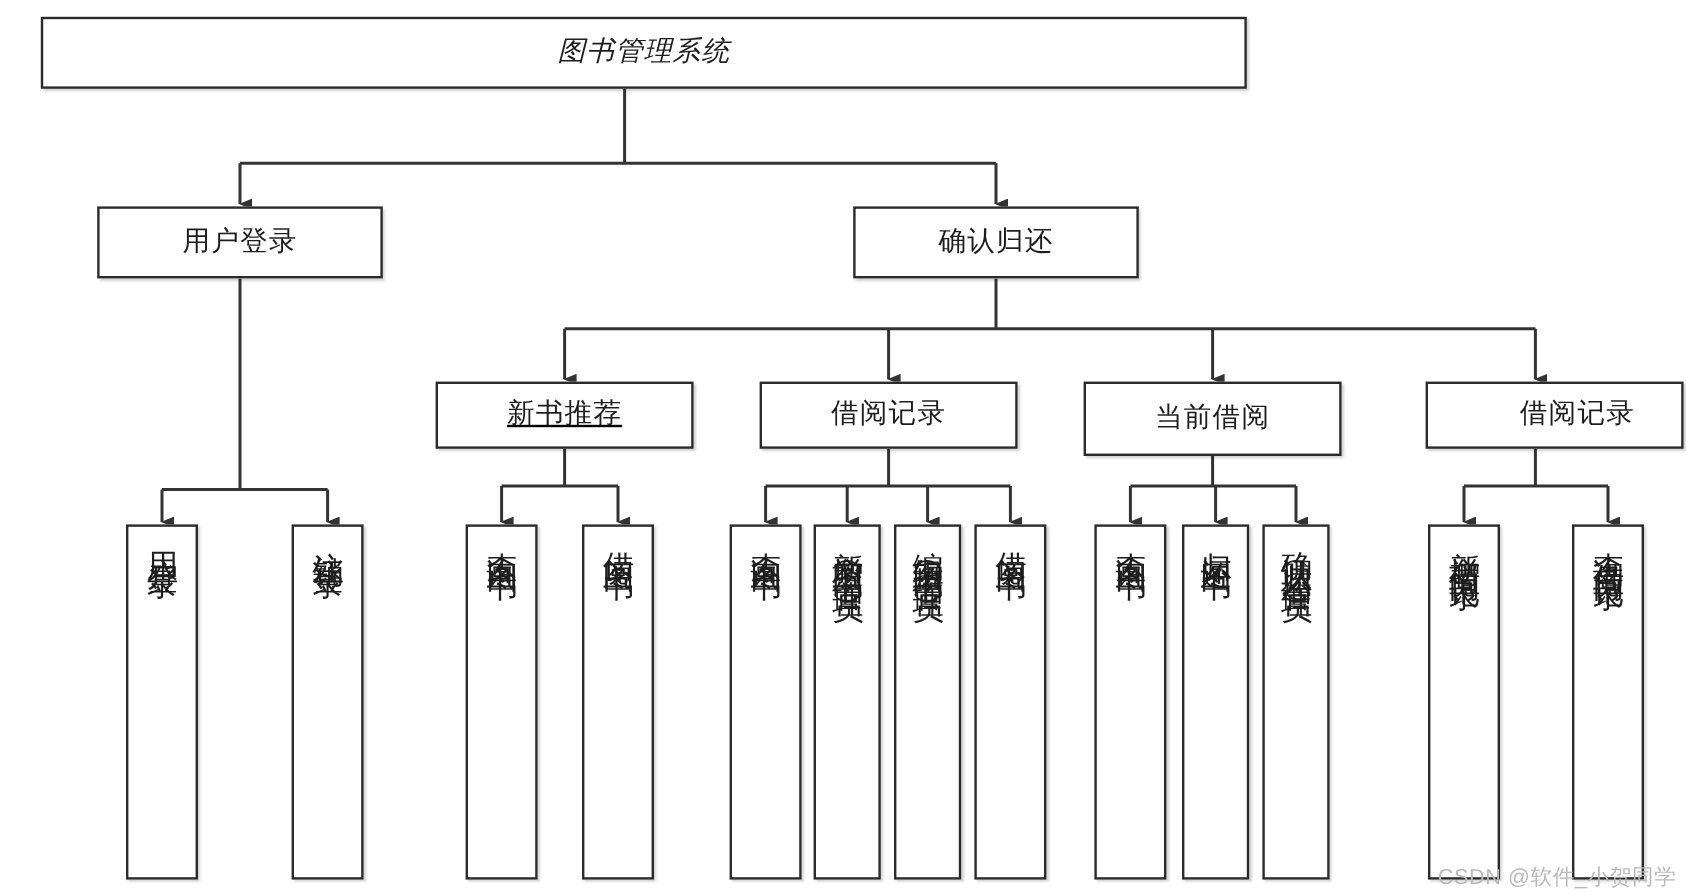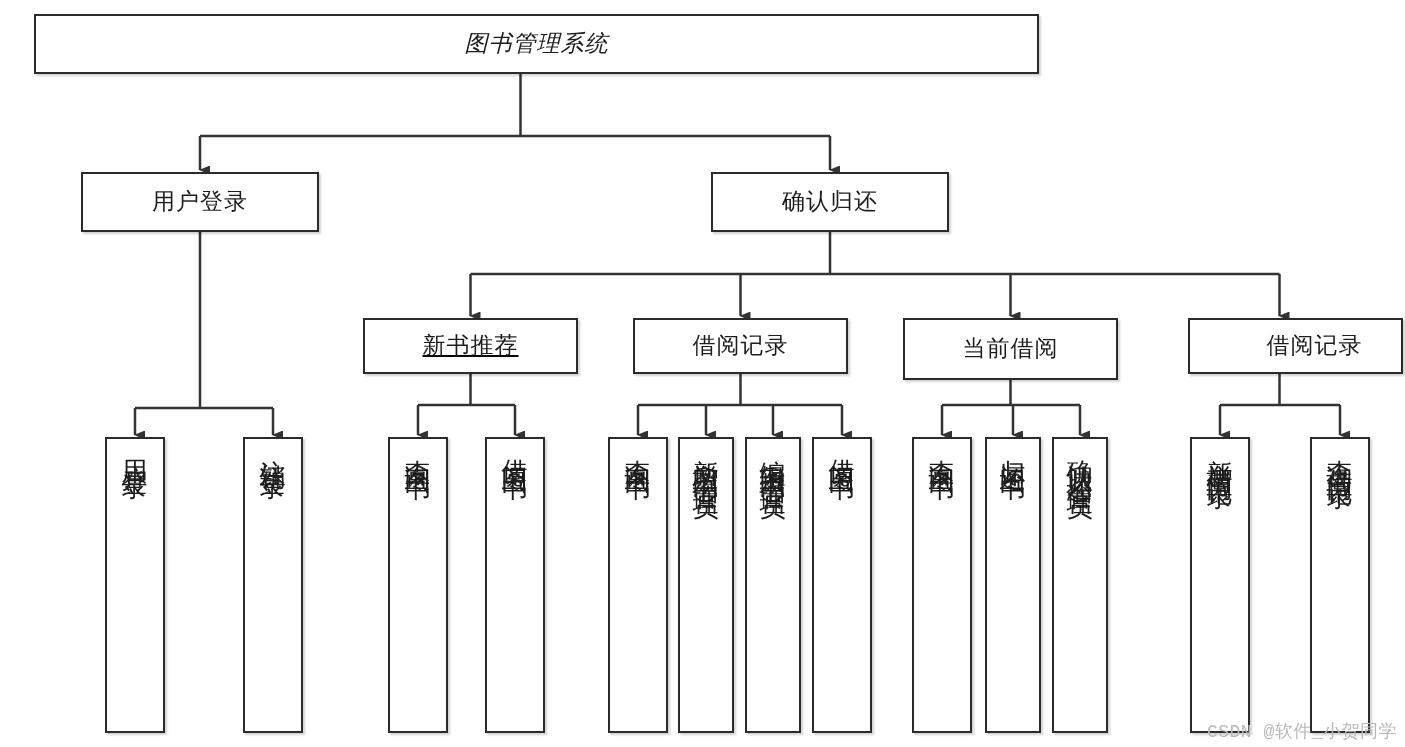--- a/index.html
+++ b/index.html
@@ -59,21 +59,21 @@
     margin: 0 auto;
   }
   .watermark {
     position: absolute;
     right: 8px;
     bottom: 4px;
     font-size: 18px;
     color: #b9b9b9;
     letter-spacing: 0.5px;
     white-space: nowrap;
-    font-family: Liberation Mono, monospace;
+    font-family: Liberation Sans, sans-serif;
   }
 </style>
 </head>
 <body>
 
 <div id="canvas">
   <svg class="edges" viewBox="0 0 1405 747">
     <defs>
       <marker id="arrowhead" markerWidth="9" markerHeight="11" refX="4.5" refY="10" orient="auto" markerUnits="userSpaceOnUse">
         <path d="M0,0 L9,0 L4.5,11 Z" fill="#333333"></path>

